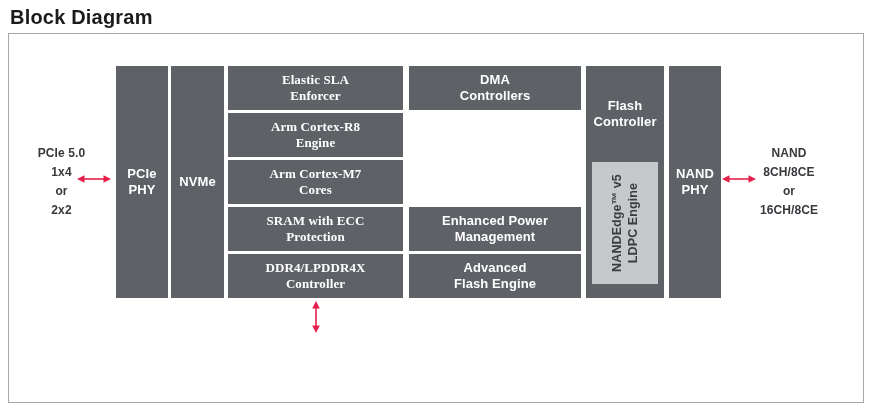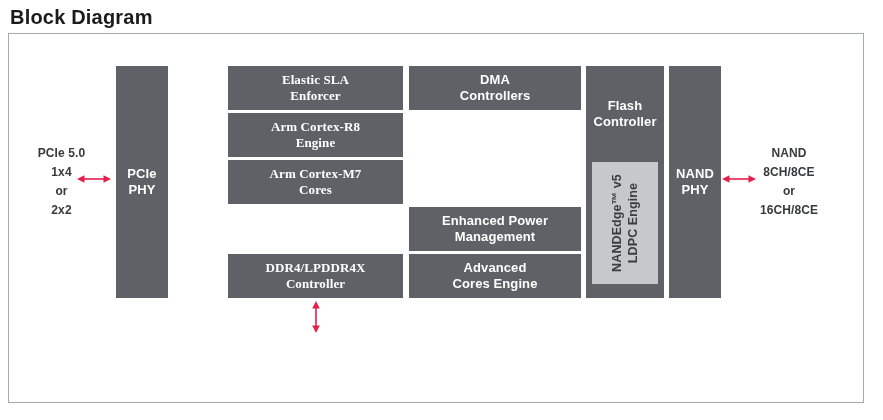--- a/index.html
+++ b/index.html
@@ -66,36 +66,39 @@
 or
 2x2</div>
     <svg class="arrow" style="left:68px;top:139px" width="34" height="12" viewBox="0 0 34 12">
       <line x1="5" y1="6" x2="29" y2="6"></line>
       <polygon points="0,6 7.5,2.2 7.5,9.8"></polygon>
       <polygon points="34,6 26.5,2.2 26.5,9.8"></polygon>
     </svg>
 
     <div class="blk tall" style="left:107px;width:52px">PCIe
 PHY</div>
+    <div class="blk tall" style="left:162px;width:53px">NVMe</div>
 
     <div class="blk row colA" style="top:32px">Elastic SLA
 Enforcer</div>
     <div class="blk row colA" style="top:79px">Arm Cortex-R8
 Engine</div>
     <div class="blk row colA" style="top:126px">Arm Cortex-M7
 Cores</div>
+    <div class="blk row colA" style="top:173px">SRAM with ECC
+Protection</div>
     <div class="blk row colA" style="top:220px">DDR4/LPDDR4X
 Controller</div>
 
     <div class="blk row colB" style="top:32px">DMA
 Controllers</div>
     <div class="blk row colB" style="top:173px">Enhanced Power
 Management</div>
     <div class="blk row colB" style="top:220px">Advanced
-Cores Engine</div>
+Flash Engine</div>
 
     <div class="blk tall flash" style="left:577px;width:78px">
       <div class="flash-label">Flash
 Controller</div>
       <div class="ldpc">
         <div class="ldpc-text">NANDEdge™ v5
 LDPC Engine</div>
       </div>
     </div>
 

